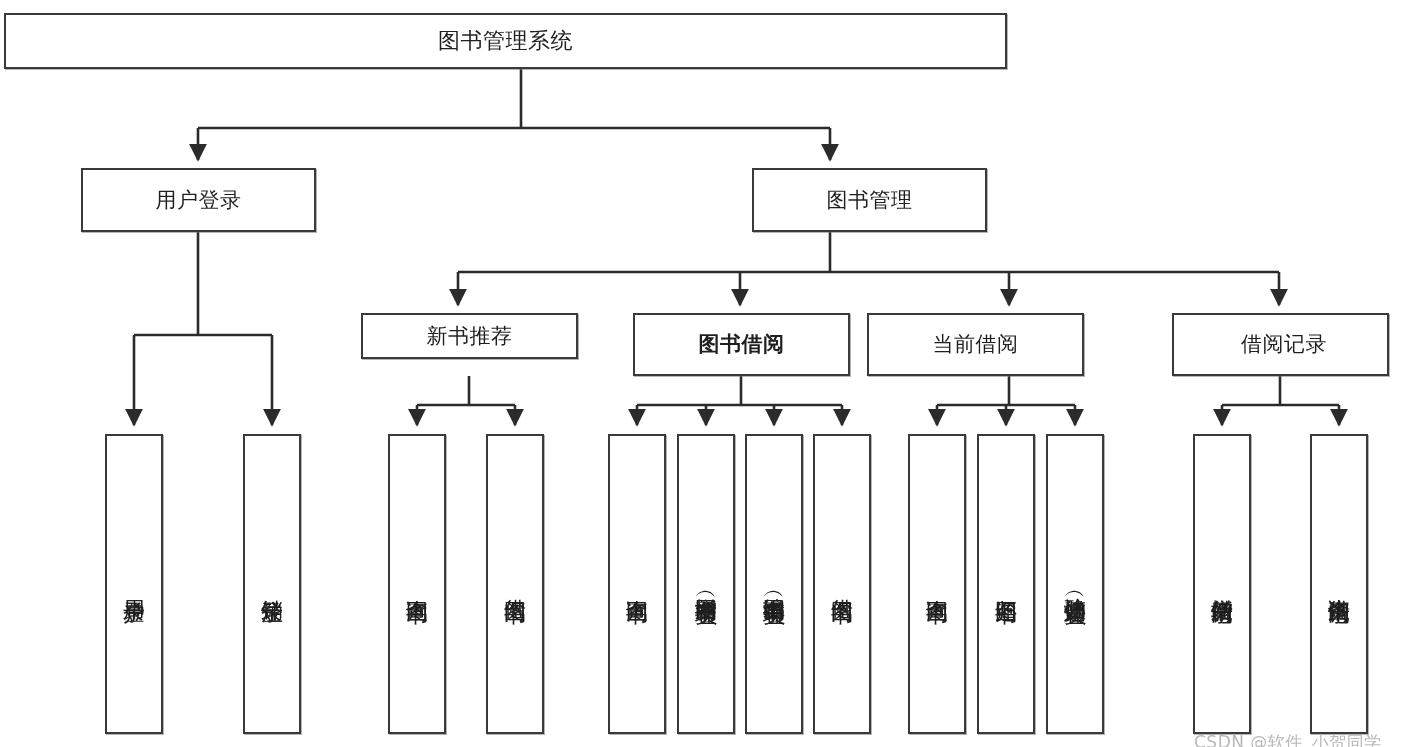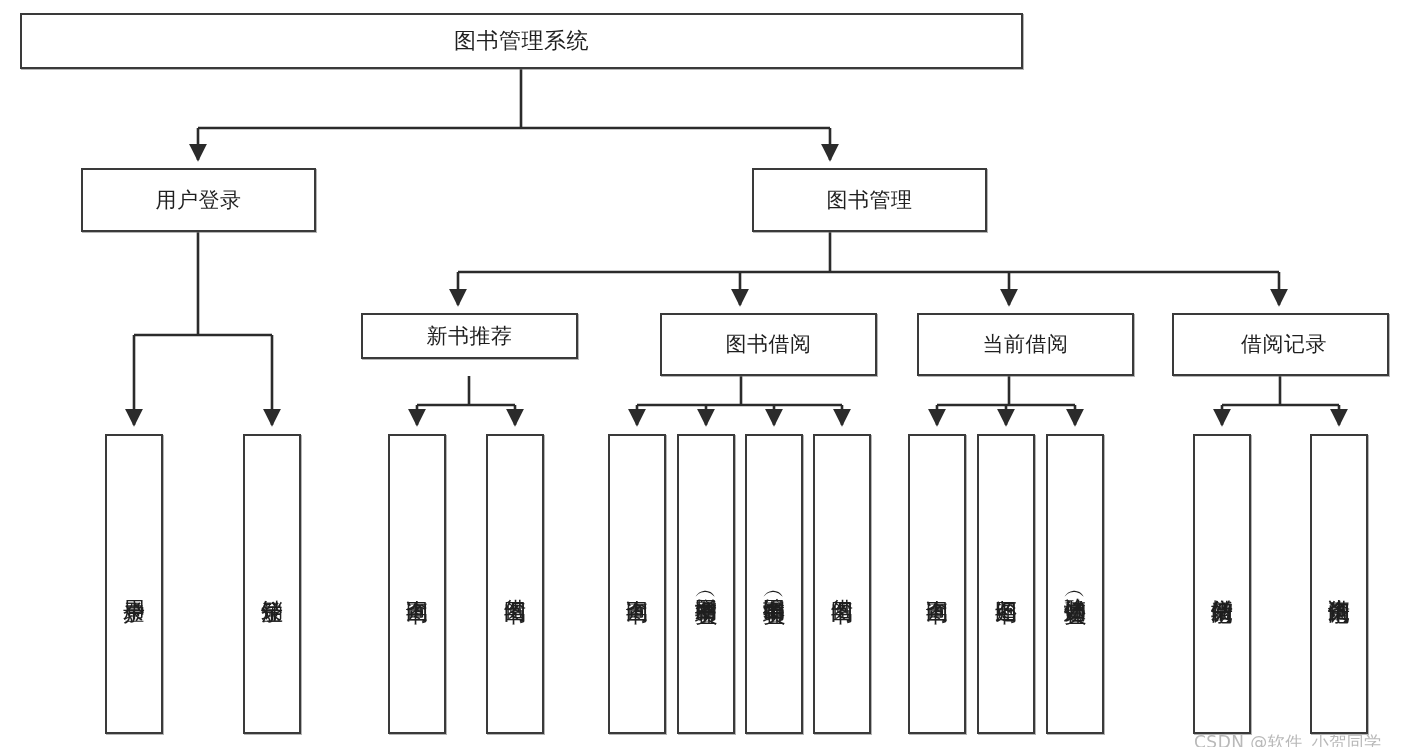--- a/index.html
+++ b/index.html
@@ -90,38 +90,38 @@
       <path d="M 1006 405 L 1006 425" marker-end="url(#arrow)"></path>
       <path d="M 1075 405 L 1075 425" marker-end="url(#arrow)"></path>
 
       <path d="M 1280 376 L 1280 405"></path>
       <path d="M 1222 405 L 1339 405"></path>
       <path d="M 1222 405 L 1222 425" marker-end="url(#arrow)"></path>
       <path d="M 1339 405 L 1339 425" marker-end="url(#arrow)"></path>
     </g>
   </svg>
 
-  <div class="node-box root" style="left:20px;top:13px;width:1003px;height:56px;">
+  <div class="node-box root" style="left:4px;top:13px;width:1003px;height:56px;">
     <span class="node-label">图书管理系统</span>
   </div>
 
   <div class="node-box" style="left:81px;top:168px;width:235px;height:64px;">
     <span class="node-label">用户登录</span>
   </div>
   <div class="node-box" style="left:712px;top:168px;width:235px;height:64px;margin-left:40px;">
     <span class="node-label">图书管理</span>
   </div>
 
   <div class="node-box" style="left:361px;top:313px;width:217px;height:46px;">
     <span class="node-label">新书推荐</span>
   </div>
-  <div class="node-box" style="left:660px;top:313px;width:217px;height:63px;">
+  <div class="node-box" style="left:633px;top:313px;width:217px;height:63px;font-weight:bold;">
     <span class="node-label">图书借阅</span>
   </div>
-  <div class="node-box" style="left:917px;top:313px;width:217px;height:63px;">
+  <div class="node-box" style="left:867px;top:313px;width:217px;height:63px;">
     <span class="node-label">当前借阅</span>
   </div>
   <div class="node-box" style="left:1172px;top:313px;width:217px;height:63px;padding-left:7px;">
     <span class="node-label">借阅记录</span>
   </div>
 
   <div class="node-box vertical" style="left:105px;top:434px;width:58px;height:300px;">
     <span class="node-label">用户登录</span>
   </div>
   <div class="node-box vertical" style="left:243px;top:434px;width:58px;height:300px;">

